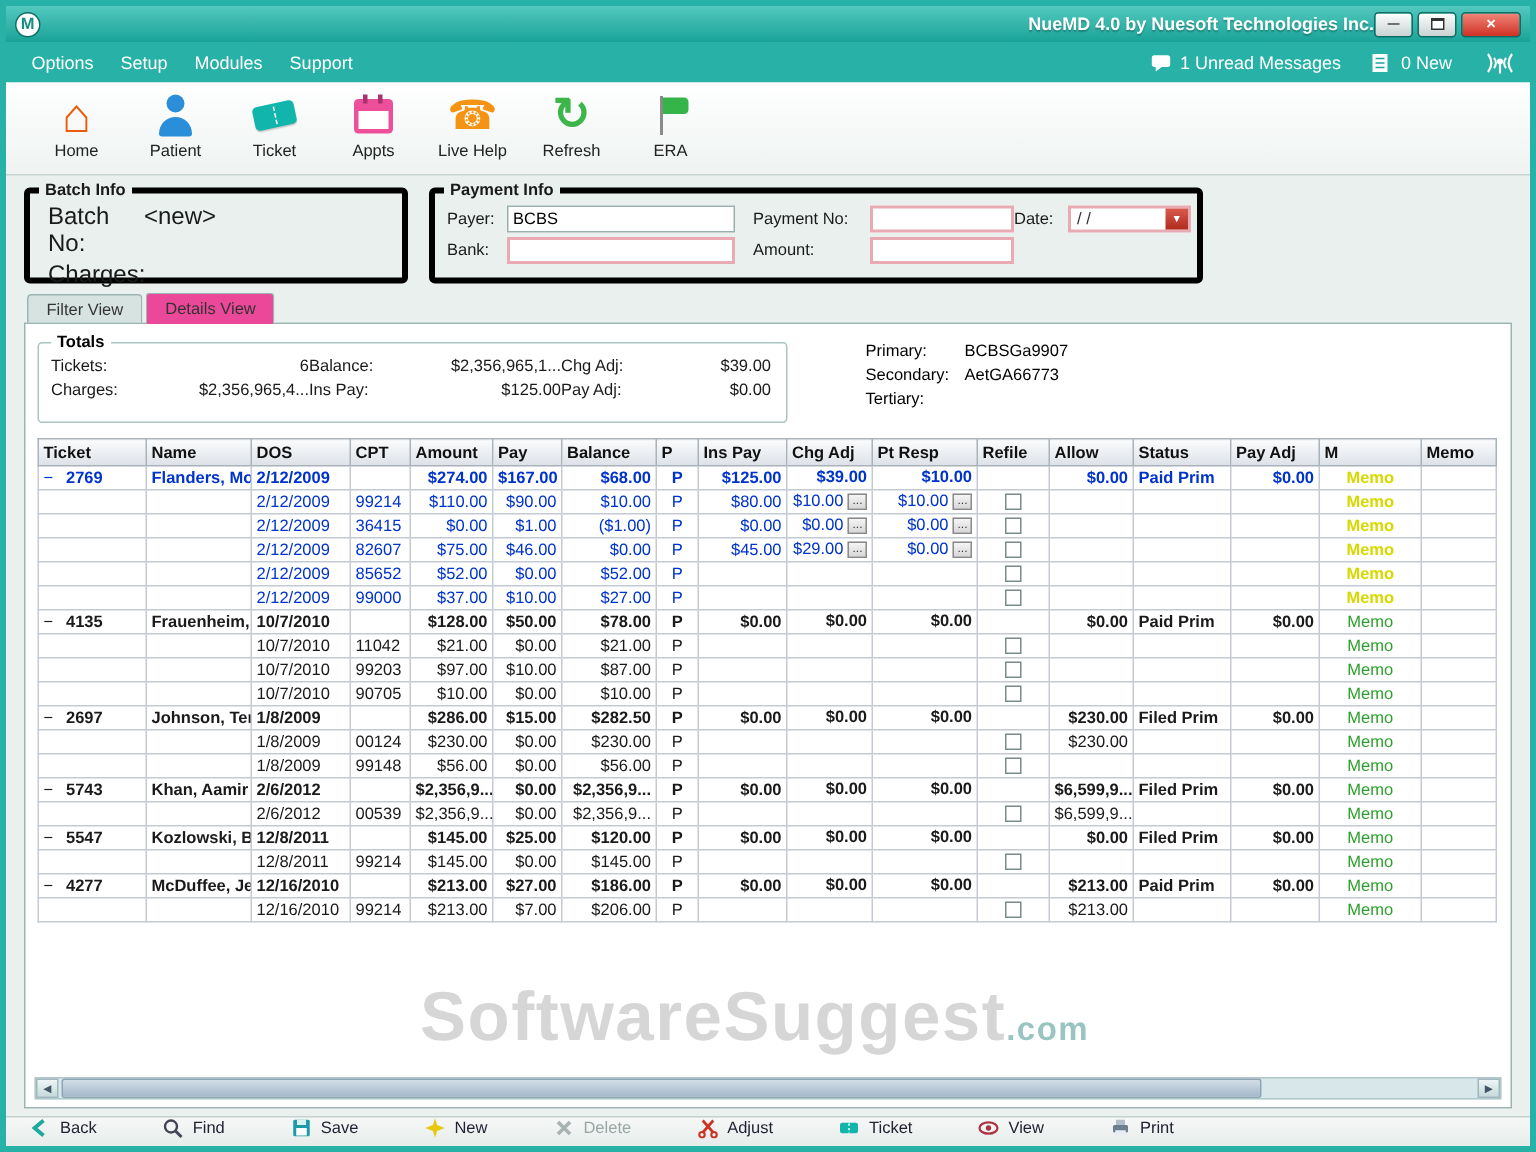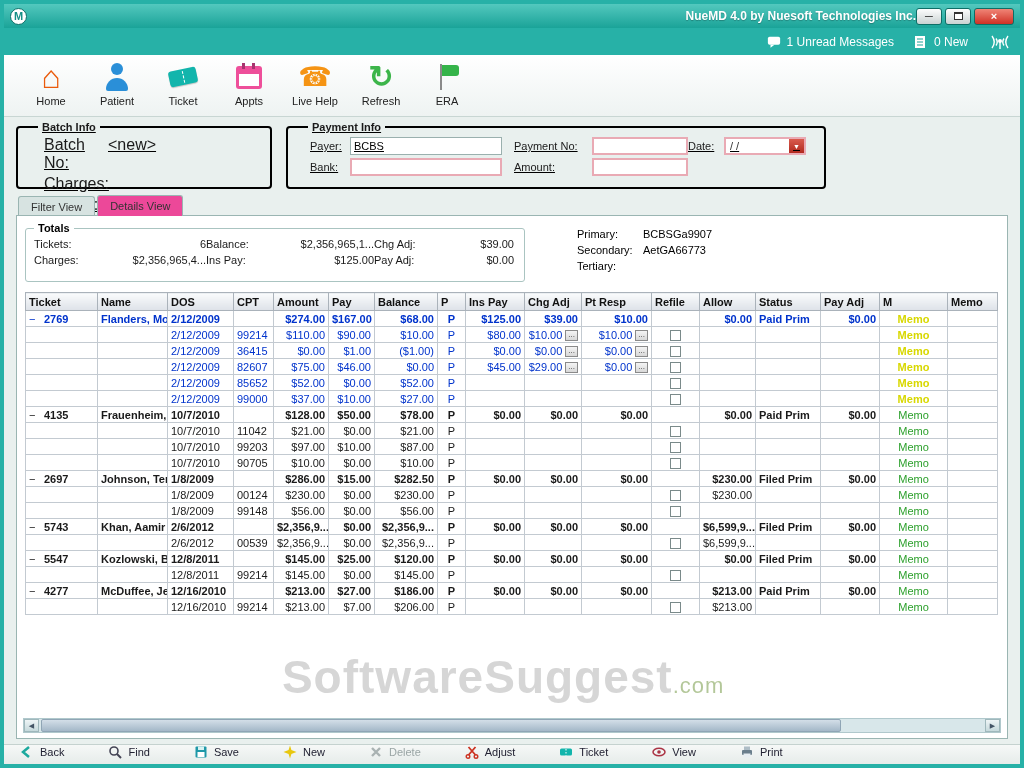--- a/index.html
+++ b/index.html
@@ -41,21 +41,21 @@
 .ic-appts .cal::after{content:"";position:absolute;top:-3px;left:6px;width:3px;height:6px;background:#a8336e;box-shadow:10px 0 #a8336e;}
 .ic-livehelp{font-size:27px;color:#f59414;line-height:28px;}
 .ic-exit .pw{width:21px;height:21px;border:4px solid #dd3327;border-radius:50%;position:relative;}
 .ic-exit .pw::after{content:"";position:absolute;left:50%;top:-8px;transform:translateX(-50%);width:4px;height:11px;background:#dd3327;border-left:1px solid #fff;border-right:1px solid #fff;}
 .ic-refresh{font-size:30px;color:#3cb54a;font-weight:bold;line-height:28px;}
 .ic-era .flagpole{position:absolute;left:11px;top:3px;width:2px;height:26px;background:#8a8a8a;}
 .ic-era .flag{position:absolute;left:13px;top:4px;width:17px;height:11px;background:#35b44a;border-radius:0 3px 3px 0;}
 
 
 .infobar{height:74px;display:flex;gap:14px;padding:4px 12px 2px;flex:0 0 auto;}
-fieldset.box{border:2px solid #000000;border-radius:4px;padding:1px 18px 4px;text-decoration:underline;}
+fieldset.box{border:4px solid #000000;border-radius:4px;padding:1px 4px 4px;}
 fieldset.box legend{font-size:11px;font-weight:bold;color:#1a1a1a;padding:0 4px;margin-left:2px;}
 .batch-box{width:256px;}
 .payment-box{width:512px;}
 .b-row{display:flex;font-size:16px;margin:2px 0 3px 8px;color:#1a1a1a;}
 .b-lab{width:64px;}
 .p-row{display:flex;align-items:center;font-size:11px;margin:3px 0 0 4px;color:#1a1a1a;}
 .p-lab1{width:40px;}
 .p-lab2{width:78px;margin-left:12px;}
 .p-lab3{width:36px;}
 .txt{height:18px;border:1px solid #9ab0ae;font-size:11px;padding:0 3px;background:#fff;outline:none;}
@@ -103,21 +103,21 @@
 .dots{display:inline-block;border:1px solid #8a8a8a;background:linear-gradient(#f4f4f4,#d8d8d8);font-size:8px;line-height:7px;padding:0 2px;height:11px;margin-left:3px;color:#333;vertical-align:middle;font-weight:normal;}
 .cb{display:inline-block;width:11px;height:11px;background:#fff;border:1px solid #7a8a8a;vertical-align:middle;}
 td.refile{text-align:center;}
 .expand{font-weight:normal;display:inline-block;width:11px;margin-right:4px;}
 .memolink{cursor:pointer;color:#2ca02c;font-weight:normal;}
 tr.blue .memolink{color:#d8d800;font-weight:bold;}
 .c-ticket{padding-left:4px;}
 
 
 .watermark{position:absolute;left:50%;bottom:34px;transform:translateX(-52%);white-space:nowrap;font-size:46px;font-weight:bold;color:#9e9e9e;opacity:.42;letter-spacing:1px;pointer-events:none;}
-.watermark .suffix{font-size:22px;font-weight:normal;color:#4d7c0f;}
+.watermark .suffix{font-size:22px;font-weight:bold;color:#0f766e;}
 
 
 .hscroll{position:absolute;left:6px;right:6px;bottom:5px;height:15px;background:#d8e7ea;border:1px solid #b0c8cc;display:flex;align-items:center;}
 .harrow{width:15px;height:13px;background:linear-gradient(#eef5f6,#c6d9dc);border:1px solid #9fb8bc;font-size:7px;display:flex;align-items:center;justify-content:center;color:#456;flex:0 0 auto;}
 .harrow.right{margin-left:auto;}
 .hthumb{height:13px;background:linear-gradient(#d3dee8,#a4b8c8);border:1px solid #8fa5b5;width:82%;margin-left:2px;border-radius:2px;flex:0 0 auto;}
 
 
 .bottombar{height:20px;margin-top:5px;background:linear-gradient(#f6f8f7,#e6ecea);border-top:1px solid #c5d2cf;display:flex;align-items:flex-start;padding:0 16px;gap:44px;flex:0 0 auto;}
 .bbtn{display:flex;align-items:center;gap:6px;font-size:11px;color:#223;cursor:default;}
@@ -136,20 +136,26 @@
       <div class="winbtns">
         <div class="wbtn">─</div>
         <div class="wbtn">
             <span class="restore-glyph"></span>
           </div>
         <div class="wbtn close">×</div>
       </div>
     </div>
 
     <div class="menubar">
+      <div style="display:flex">
+          <span class="menu-item">Options</span>
+          <span class="menu-item">Setup</span>
+          <span class="menu-item">Modules</span>
+          <span class="menu-item">Support</span>
+        </div>
       <div class="menu-right">
         <div class="mr-item">
           <span class="bic">
             <svg width="16" height="14" viewBox="0 0 16 14">
                 <rect x="1" y="1" width="14" height="9" rx="2" fill="#fff"></rect>
                 <path d="M4 10 L4 13.5 L8.5 10 Z" fill="#fff"></path>
               </svg>
           </span>
           <span>1 Unread Messages</span>
         </div>

